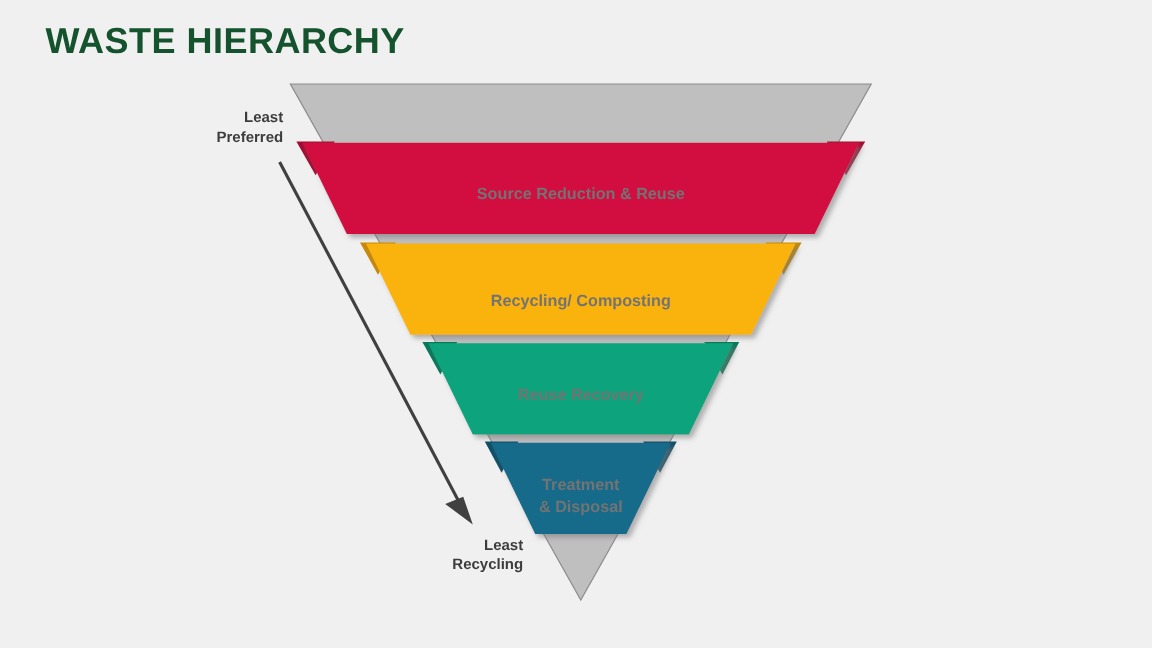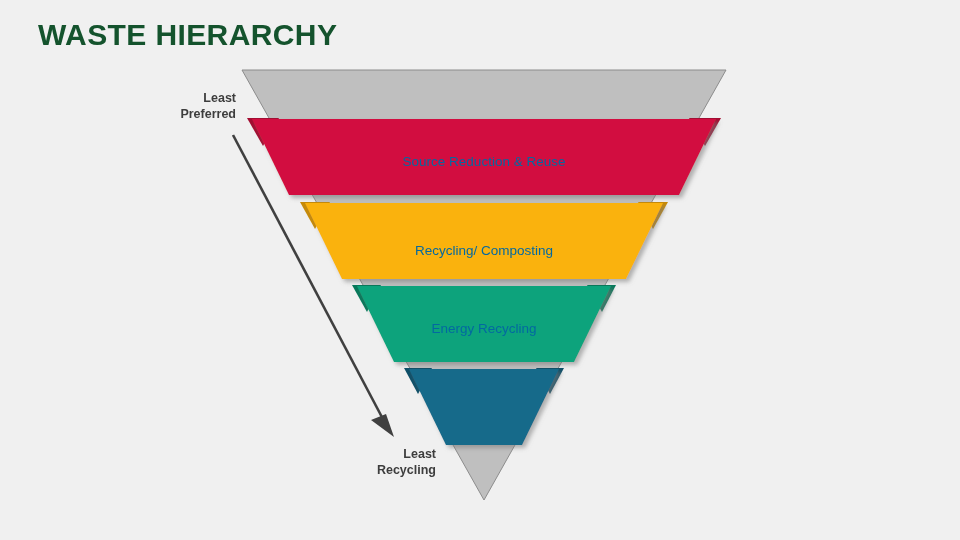--- a/index.html
+++ b/index.html
@@ -37,23 +37,23 @@
   #funnel-svg {
     position: absolute;
     left: 0;
     top: 0;
     width: 960px;
     height: 540px;
   }
 
   .band-label {
     position: absolute;
-    color: #0369a1;
+    color: #737373;
     font-size: 13.5px;
-    font-weight: normal;
+    font-weight: bold;
     text-align: center;
     line-height: 1.42;
     white-space: pre-line;
     pointer-events: none;
   }
 
   .side-label {
     position: absolute;
     color: #3d3d3d;
     font-size: 12.5px;
@@ -110,22 +110,24 @@
     <g>
       <line x1="233" y1="135" x2="384" y2="421" stroke="#404040" stroke-width="2.6"></line>
       <polygon points="394,437 371,420 386,414" fill="#404040"></polygon>
     </g>
   </svg>
 
   <div class="band-label" style="left:288px; top:152px; width:392px;">Source Reduction &amp; Reuse</div>
 
   <div class="band-label" style="left:342px; top:241px; width:284px;">Recycling/ Composting</div>
 
-  <div class="band-label" style="left:394px; top:319px; width:180px;">Energy Recycling</div>
+  <div class="band-label" style="left:394px; top:319px; width:180px;">Reuse Recovery</div>
 
+  <div class="band-label" style="left:424px; top:394px; width:120px;">Treatment
+&amp; Disposal</div>
 
   <div class="side-label" id="label-most">Least
 Preferred</div>
 
   <div class="side-label" id="label-least">Least
 Recycling</div>
 
 </div>
 
 </body></html>

